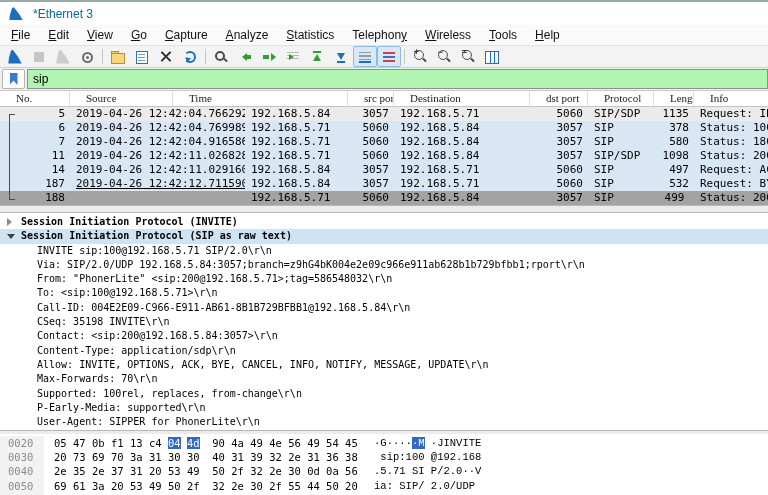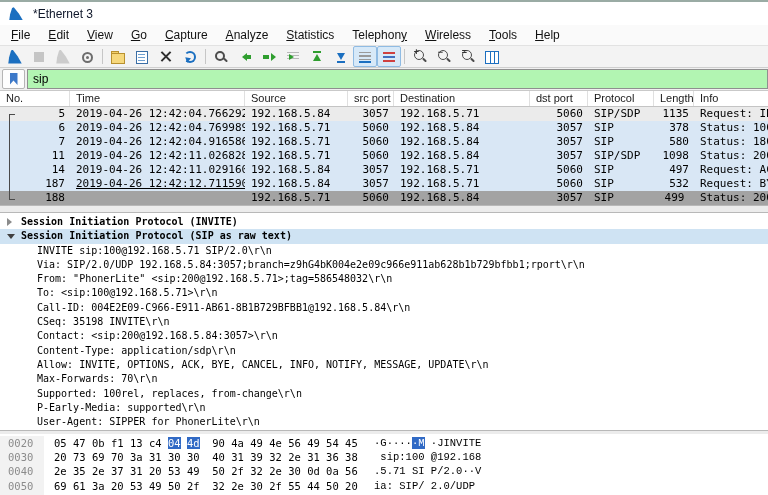--- a/index.html
+++ b/index.html
@@ -2,21 +2,21 @@
 <html><head>
 <meta charset="utf-8">
 <style>
   html,body{margin:0;padding:0;}
   body{width:768px;height:495px;overflow:hidden;background:#fff;
        font-family:"Liberation Sans",sans-serif;-webkit-font-smoothing:antialiased;}
   .app{width:768px;height:495px;display:flex;flex-direction:column;border-top:2px solid #9aaba4;box-sizing:border-box;}
 
   
   .titlebar{height:23px;background:#fff;display:flex;align-items:center;padding-left:9px;flex:none;}
-  .title-text{font-size:12px;color:#0f172a;margin-left:9px;}
+  .title-text{font-size:12px;color:#0369a1;margin-left:9px;}
 
   
   .menubar{height:20px;background:#fafafa;display:flex;align-items:center;padding-left:2px;flex:none;}
   .menu-item{font-size:12px;color:#111;padding:2px 9px;cursor:default;}
   .menu-item u{text-decoration:underline;}
 
   
   .toolbar{height:21px;background:#f3f3f3;border-top:1px solid #e2e2e2;border-bottom:1px solid #cfcfcf;
            display:flex;align-items:center;padding:0 3px;flex:none;}
   .tbtn{width:22px;height:19px;display:flex;align-items:center;justify-content:center;
@@ -76,21 +76,21 @@
              padding:0 0 0 2px;flex:none;}
   .fbookmark{width:21px;height:18px;background:#fdfdfd;border:1px solid #b5b5b5;border-radius:2px;
              display:flex;align-items:center;justify-content:center;margin-right:2px;flex:none;}
   .ribbon{width:8px;height:12px;background:#3c78c8;clip-path:polygon(0 0,100% 0,100% 100%,50% 62%,0 100%);}
   .filterfield{flex:1;height:18px;border:1px solid #8f8f8f;display:flex;align-items:center;
                padding:0 5px;font-size:12px;color:#000;}
 
   
   .pkt-header{display:flex;height:15px;background:#fff;border-bottom:1px solid #c4c4c4;
               font-size:11px;color:#1a1a1a;flex:none;}
-  .hcell{border-right:1px solid #e0e0e0;padding:1px 0 0 6px;box-sizing:border-box;overflow:hidden;white-space:nowrap;flex:none;}
+  .hcell{border-right:1px solid #e0e0e0;padding:1px 0 0 16px;box-sizing:border-box;overflow:hidden;white-space:nowrap;flex:none;font-family:Liberation Serif, serif;}
   .pkt-rows{position:relative;height:98px;background:#fff;font-family:"DejaVu Sans Mono",monospace;
             font-size:11px;flex:none;overflow:hidden;}
   .prow{display:flex;height:14px;line-height:14px;}
   .pcell{padding:0 5px 0 6px;box-sizing:border-box;overflow:hidden;white-space:nowrap;flex:none;}
   .r{text-align:right;}
   .bracket{position:absolute;left:9px;top:7px;height:84px;width:5px;
            border-left:1px solid #4a4a4a;border-top:1px solid #4a4a4a;border-bottom:1px solid #4a4a4a;}
 
   
   .split1{height:8px;background:#ececec;border-top:1px solid #b8b8b8;border-bottom:1px solid #b8b8b8;box-sizing:border-box;flex:none;}
@@ -211,22 +211,22 @@
 
   <div class="filterbar">
     <span class="fbookmark">
       <span class="ribbon"></span>
     </span>
     <div class="filterfield" style="background: rgb(178, 245, 178);">sip</div>
   </div>
 
   <div class="pkt-header">
       <div class="hcell" style="width: 70px;">No.</div>
+      <div class="hcell" style="width: 103px;">Source</div>
       <div class="hcell" style="width: 175px;">Time</div>
-      <div class="hcell" style="width: 103px;">Source</div>
       <div class="hcell" style="width: 46px;">src port</div>
       <div class="hcell" style="width: 136px;">Destination</div>
       <div class="hcell" style="width: 58px;">dst port</div>
       <div class="hcell" style="width: 66px;">Protocol</div>
       <div class="hcell" style="width: 40px;">Length</div>
       <div class="hcell" style="flex: 1 1 0%; border-right: none;">Info</div>
     </div>
 
   <div class="pkt-rows">
     <div class="bracket"></div>

